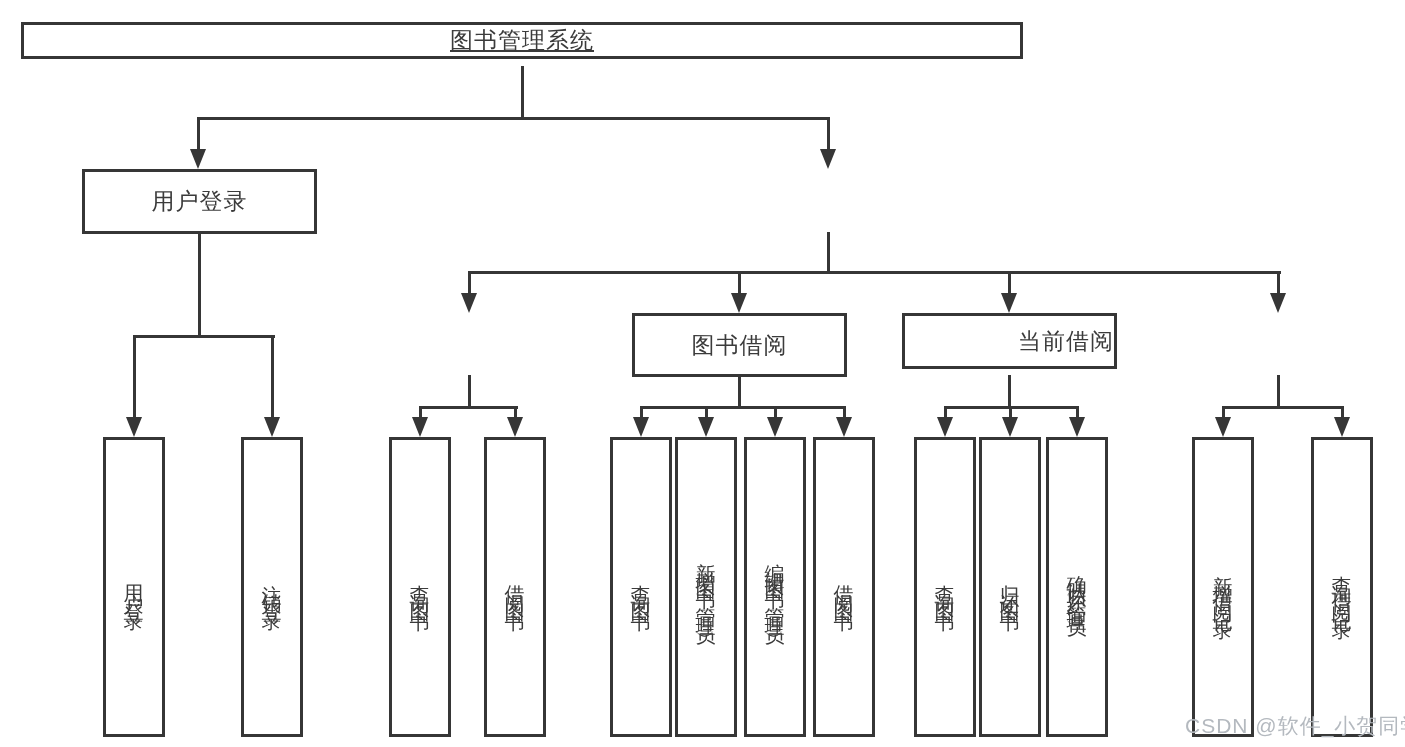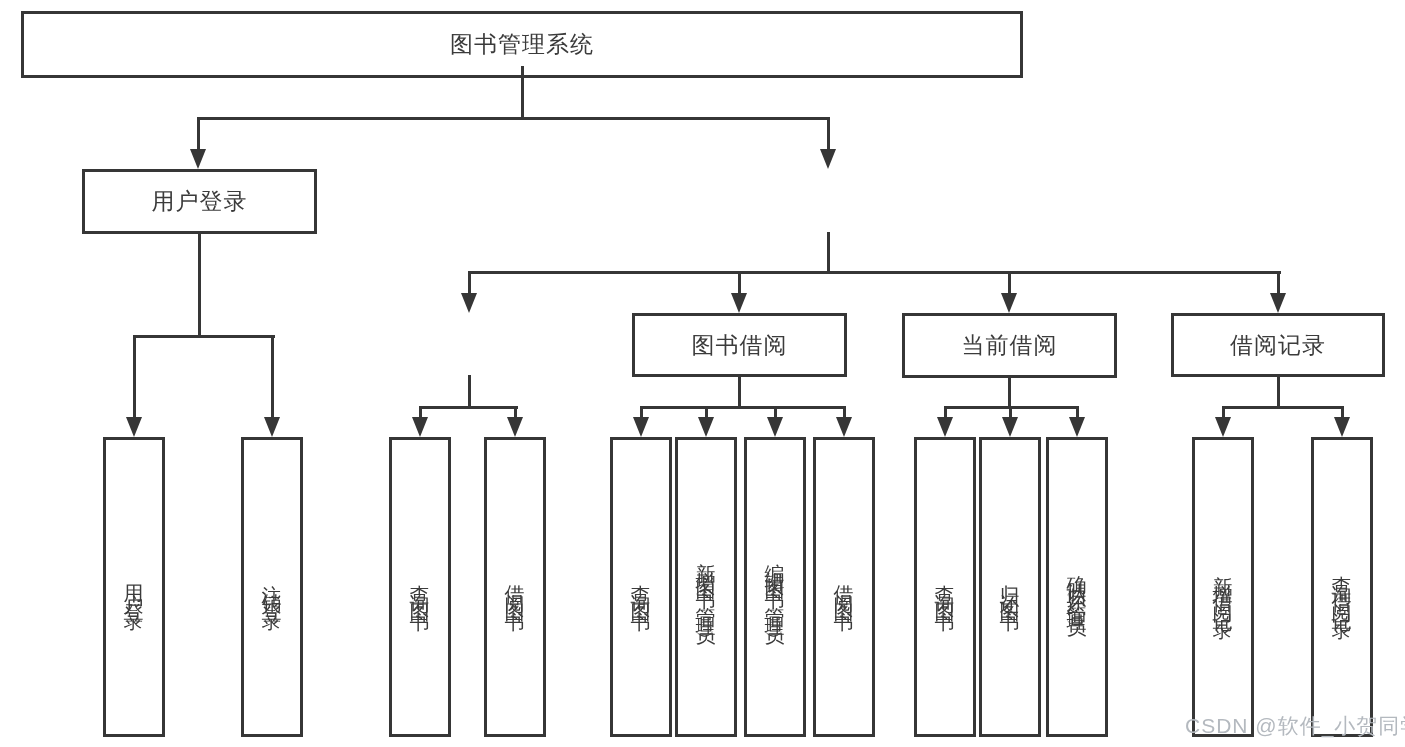--- a/index.html
+++ b/index.html
@@ -44,21 +44,21 @@
     color:#b4b9bf;
     white-space:nowrap;
     z-index:10;
   }
 </style>
 </head>
 <body>
 
 <div id="stage">
 
-  <div class="box" style="left:21px; top:11px; width:1002px; height:67px;">
+  <div class="box" style="left:21px; top:22px; width:1002px; height:37px;text-decoration:underline;">
     <span class="hlabel">图书管理系统</span>
   </div>
 
   <div class="vl" style="left:520.5px; top:66px; height:54px;"></div>
   <div class="hl" style="left:196.5px; top:116.5px; width:633px;"></div>
   <div class="vl" style="left:196.5px; top:116.5px; height:36px;"></div>
   <div class="vl" style="left:826.5px; top:116.5px; height:36px;"></div>
   <div class="arr" style="left:190px; top:149px;"></div>
   <div class="arr" style="left:820px; top:149px;"></div>
 
@@ -80,25 +80,22 @@
   <div class="vl" style="left:1008px;   top:270.5px; height:26px;"></div>
   <div class="vl" style="left:1276.5px; top:270.5px; height:26px;"></div>
   <div class="arr" style="left:461px;  top:293px;"></div>
   <div class="arr" style="left:731px;  top:293px;"></div>
   <div class="arr" style="left:1001px; top:293px;"></div>
   <div class="arr" style="left:1270px; top:293px;"></div>
 
   <div class="box" style="left:632px; top:313px; width:215px; height:64px;">
     <span class="hlabel">图书借阅</span>
   </div>
-  <div class="box" style="left:902px; top:313px; width:215px; height:65px;">
+  <div class="box" style="left:902px; top:313px; width:215px; height:56px;justify-content:flex-end;">
     <span class="hlabel">当前借阅</span>
-  </div>
-  <div class="box" style="left:1171px; top:313px; width:214px; height:64px;">
-    <span class="hlabel">借阅记录</span>
   </div>
 
   <div class="vl" style="left:468px; top:375px; height:34px;"></div>
   <div class="hl" style="left:418.5px; top:405.5px; width:99px;"></div>
   <div class="vl" style="left:418.5px; top:405.5px; height:14px;"></div>
   <div class="vl" style="left:513.5px; top:405.5px; height:14px;"></div>
   <div class="arr" style="left:412px; top:417px;"></div>
   <div class="arr" style="left:507px; top:417px;"></div>
 
   <div class="vl" style="left:738px; top:375px; height:34px;"></div>

